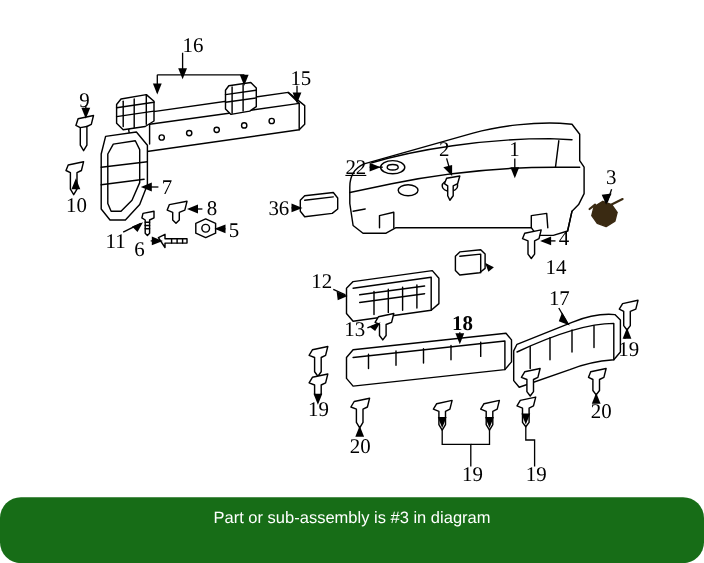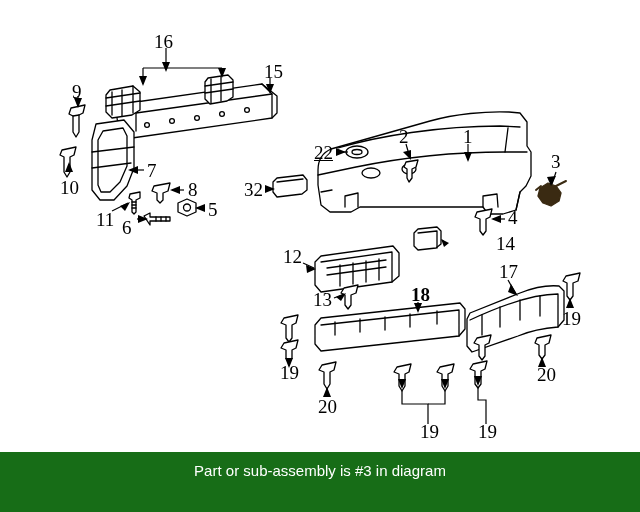--- a/index.html
+++ b/index.html
@@ -41,20 +41,21 @@
     width: 640px;
     height: 60px;
     background: #176d17;
     color: #ffffff;
     text-align: center;
     font-family: "Liberation Sans", sans-serif;
     font-size: 15px;
     line-height: 19px;
     padding-top: 9px;
     box-sizing: border-box;
+    border-radius: 19px;
   }
   #footer-banner div { display: block; }
 </style>
 </head>
 <body>
 
 <div id="diagram-root">
 
   <svg class="layer" viewBox="0 0 640 512">
     <g fill="none" stroke="#000000" stroke-width="1.3" stroke-linejoin="round" stroke-linecap="round">
@@ -305,30 +306,30 @@
       <polygon points="570,298 566,308 574,308"></polygon>
       <polygon points="542,357 538,367 546,367"></polygon>
       <polygon points="289,368 285,358 293,358"></polygon>
       <polygon points="327,387 323,397 331,397"></polygon>
       <polygon points="402,389 398,379 406,379"></polygon>
       <polygon points="445,389 441,379 449,379"></polygon>
       <polygon points="478,386 474,376 482,376"></polygon>
     </g>
   </svg>
 
-  <div class="callout" style="left:154px; top:32px;">16</div>
+  <div class="callout" style="left:166px; top:32px;">16</div>
   <div class="callout" style="left:264px; top:62px;">15</div>
   <div class="callout" style="left:72px;  top:82px;">9</div>
   <div class="callout" style="left:60px;  top:178px;text-align:center;">10</div>
   <div class="callout" style="left:147px; top:161px;">7</div>
   <div class="callout" style="left:188px; top:180px;">8</div>
   <div class="callout" style="left:96px;  top:210px;">11</div>
   <div class="callout" style="left:122px; top:218px;">6</div>
   <div class="callout" style="left:208px; top:200px;">5</div>
-  <div class="callout" style="left:244px; top:180px;">32</div>
+  <div class="callout" style="left:244px; top:180px;">36</div>
   <div class="callout" style="left:314px; top:143px;text-decoration:underline;">22</div>
   <div class="callout" style="left:399px; top:127px;">2</div>
   <div class="callout" style="left:463px; top:127px;">1</div>
   <div class="callout" style="left:551px; top:152px;">3</div>
   <div class="callout" style="left:508px; top:208px;">4</div>
   <div class="callout" style="left:449px; top:234px;margin-left:47px;">14</div>
   <div class="callout" style="left:283px; top:247px;">12</div>
   <div class="callout" style="left:313px; top:290px;text-align:center;">13</div>
   <div class="callout" style="left:411px; top:285px;font-weight:bold;">18</div>
   <div class="callout" style="left:499px; top:262px;">17</div>

